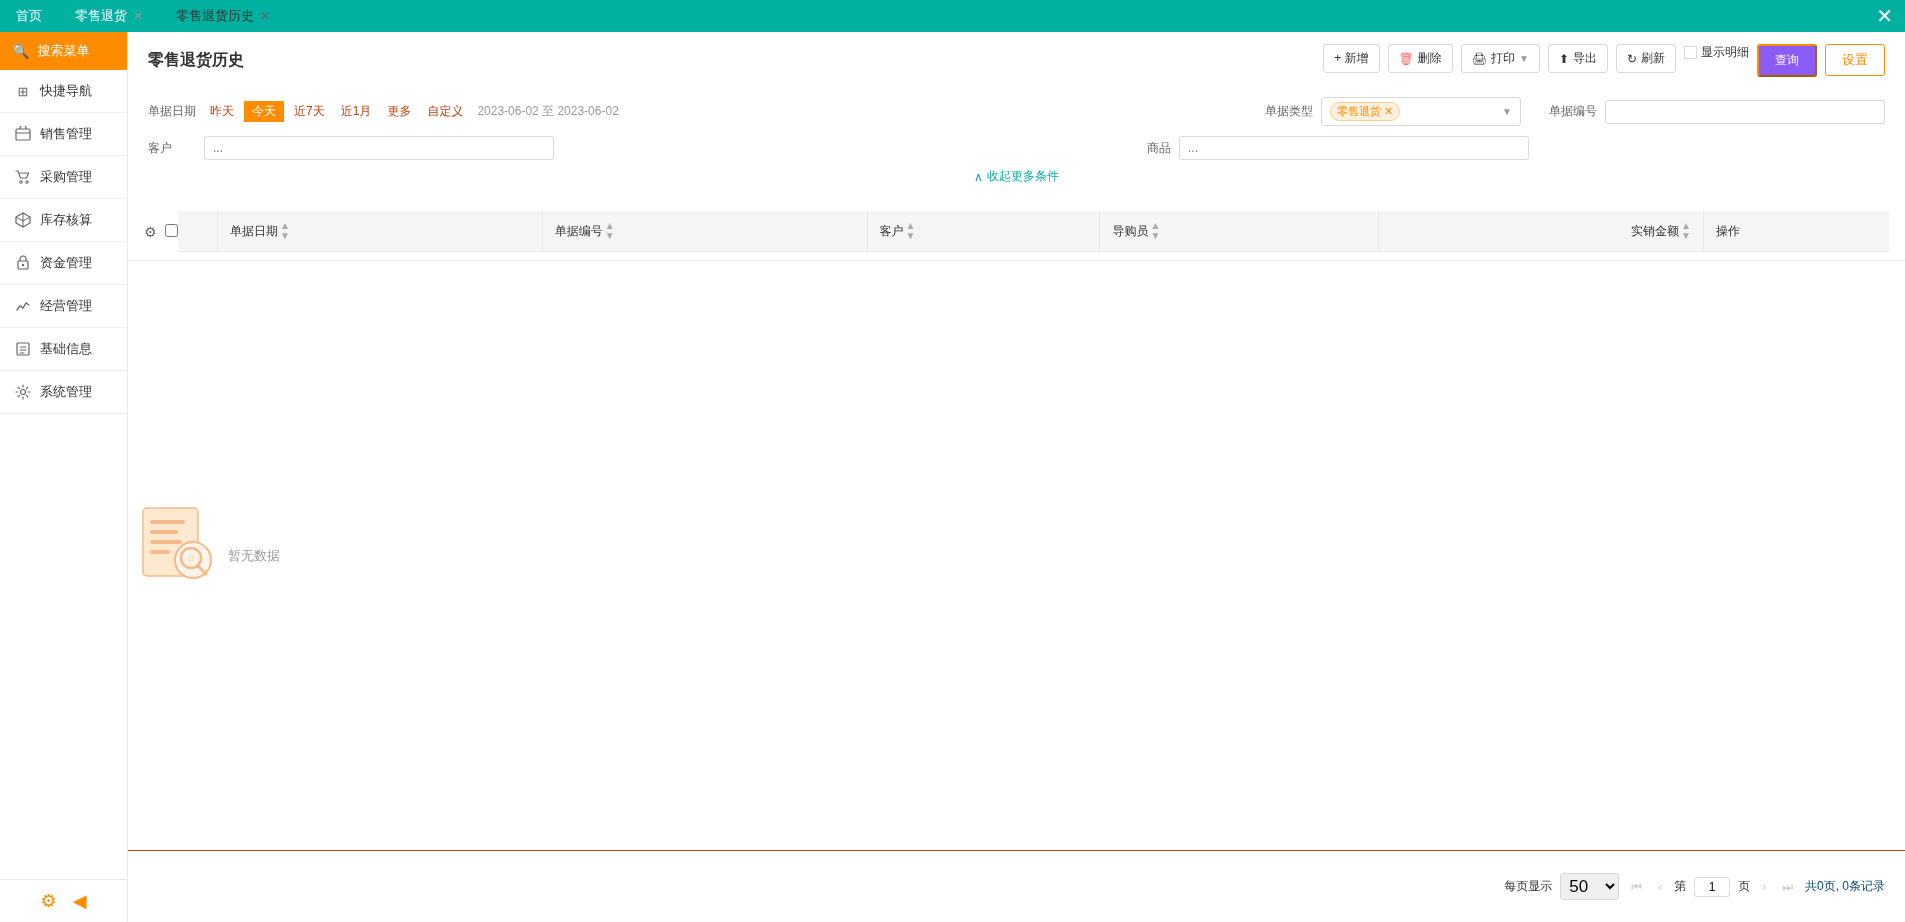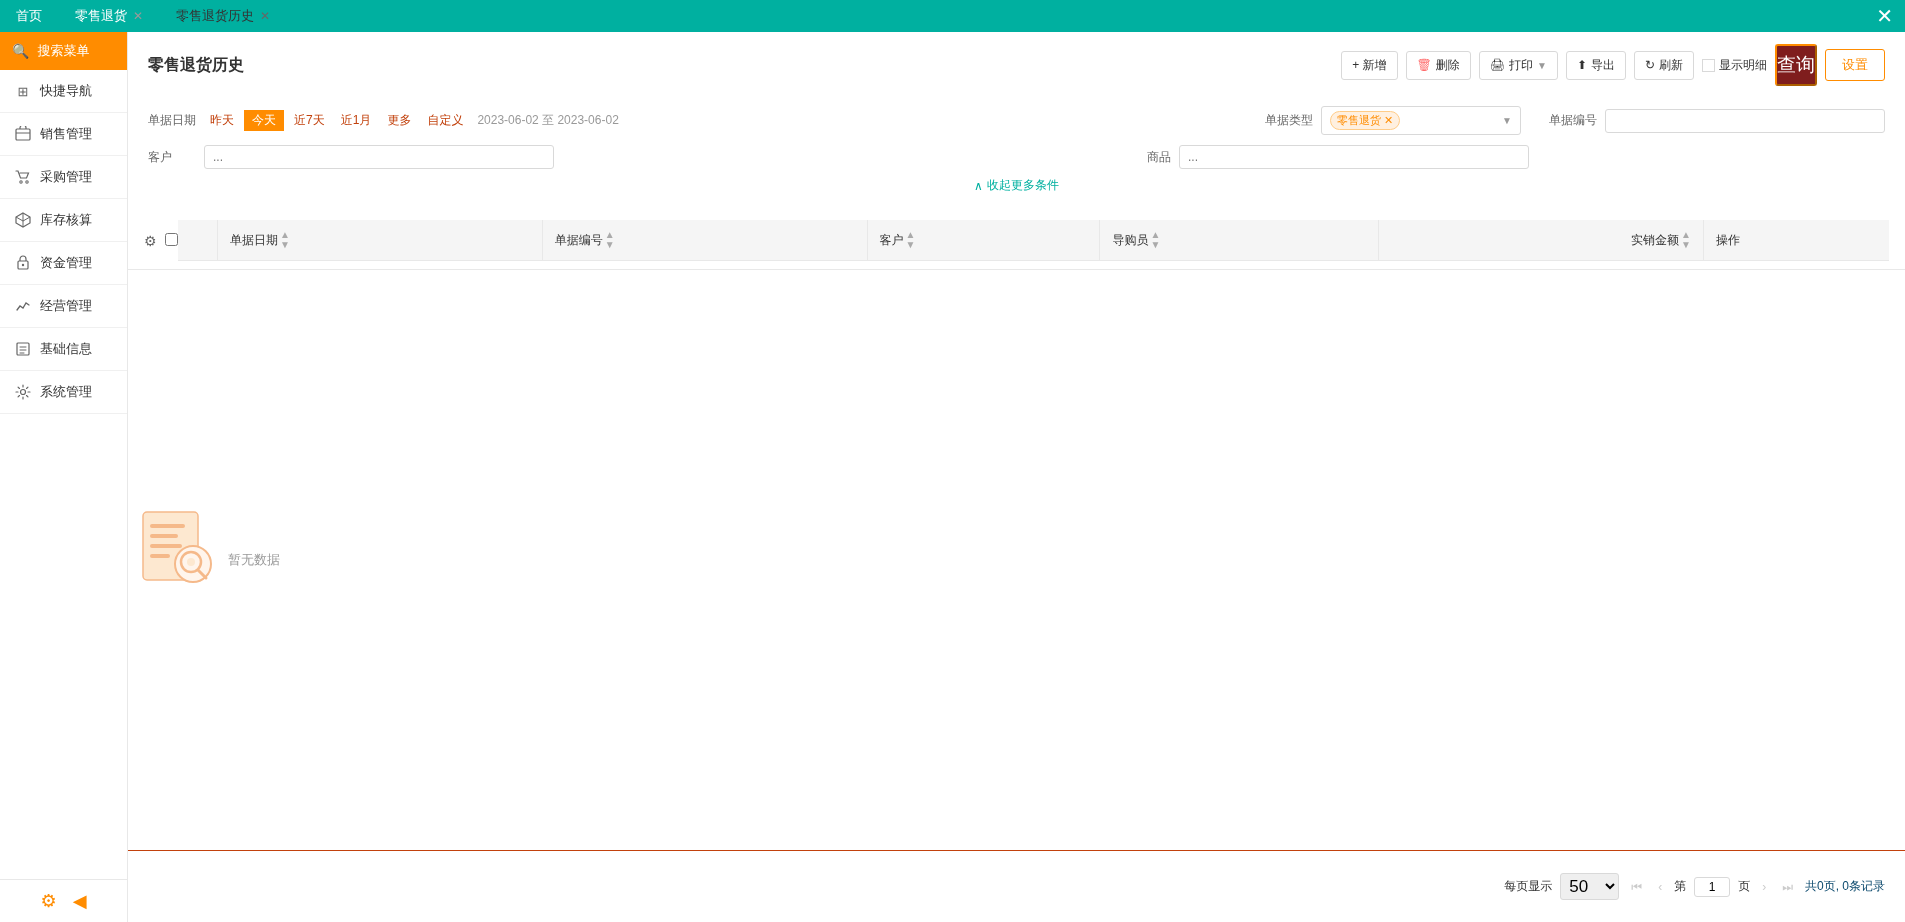--- a/index.html
+++ b/index.html
@@ -25,23 +25,23 @@
     .sidebar-nav { flex: 1; overflow-y: auto; }
     .sidebar-item { display: flex; align-items: center; gap: 8px; padding: 12px 14px; cursor: pointer; color: #333; font-size: 13px; border-bottom: 1px solid #f0f0f0; }
     .sidebar-item .nav-icon { width: 18px; height: 18px; color: #666; display: flex; align-items: center; justify-content: center; }
     .sidebar-bottom { display: flex; align-items: center; justify-content: center; gap: 16px; padding: 10px; border-top: 1px solid #e8e8e8; }
     .sidebar-bottom-btn { cursor: pointer; color: #ff8c00; font-size: 18px; }
 
     
     .content { flex: 1; display: flex; flex-direction: column; overflow: hidden; background: #f0f2f5; }
     .page-title-row { display: flex; align-items: center; justify-content: space-between; margin-bottom: 10px; }
     .page-title { font-size: 16px; font-weight: bold; color: #333; }
-    .toolbar { display: flex; align-items: center; gap: 8px; }
+    .toolbar { display: flex; align-items: flex-start; gap: 8px; }
     .toolbar-btn { display: flex; align-items: center; gap: 4px; padding: 5px 10px; border: 1px solid #d9d9d9; background: #fff; border-radius: 3px; cursor: pointer; font-size: 12px; color: #333; }
-    .btn-query { background: #7f1d1d; border-color: #ff8c00; color: #fff; padding: 6px 0; border-radius: 3px; cursor: pointer; font-size: 19px; }
+    .btn-query { background: #8b5cf6; border-color: #ff8c00; color: #fff; padding: 6px 16px; border-radius: 3px; cursor: pointer; font-size: 12px; }
     .btn-setting { background: #fff; border: 1px solid #ff8c00; color: #ff8c00; padding: 6px 16px; border-radius: 3px; cursor: pointer; font-size: 13px; }
     .btn-display { display: flex; align-items: center; gap: 4px; font-size: 12px; color: #333; cursor: pointer; }
     .checkbox-small { width: 13px; height: 13px; border: 1px solid #d9d9d9; background: #fff; display: inline-block; cursor: pointer; }
 
     
     .filter-area { background: #fff; padding: 10px 20px; }
     .filter-row { display: flex; align-items: center; gap: 0; margin-bottom: 10px; }
     .filter-label { color: #666; font-size: 12px; min-width: 56px; }
     .filter-dates { display: flex; align-items: center; gap: 4px; }
     .date-btn { padding: 2px 6px; font-size: 12px; color: #c2410c; cursor: pointer; border-radius: 2px; }

